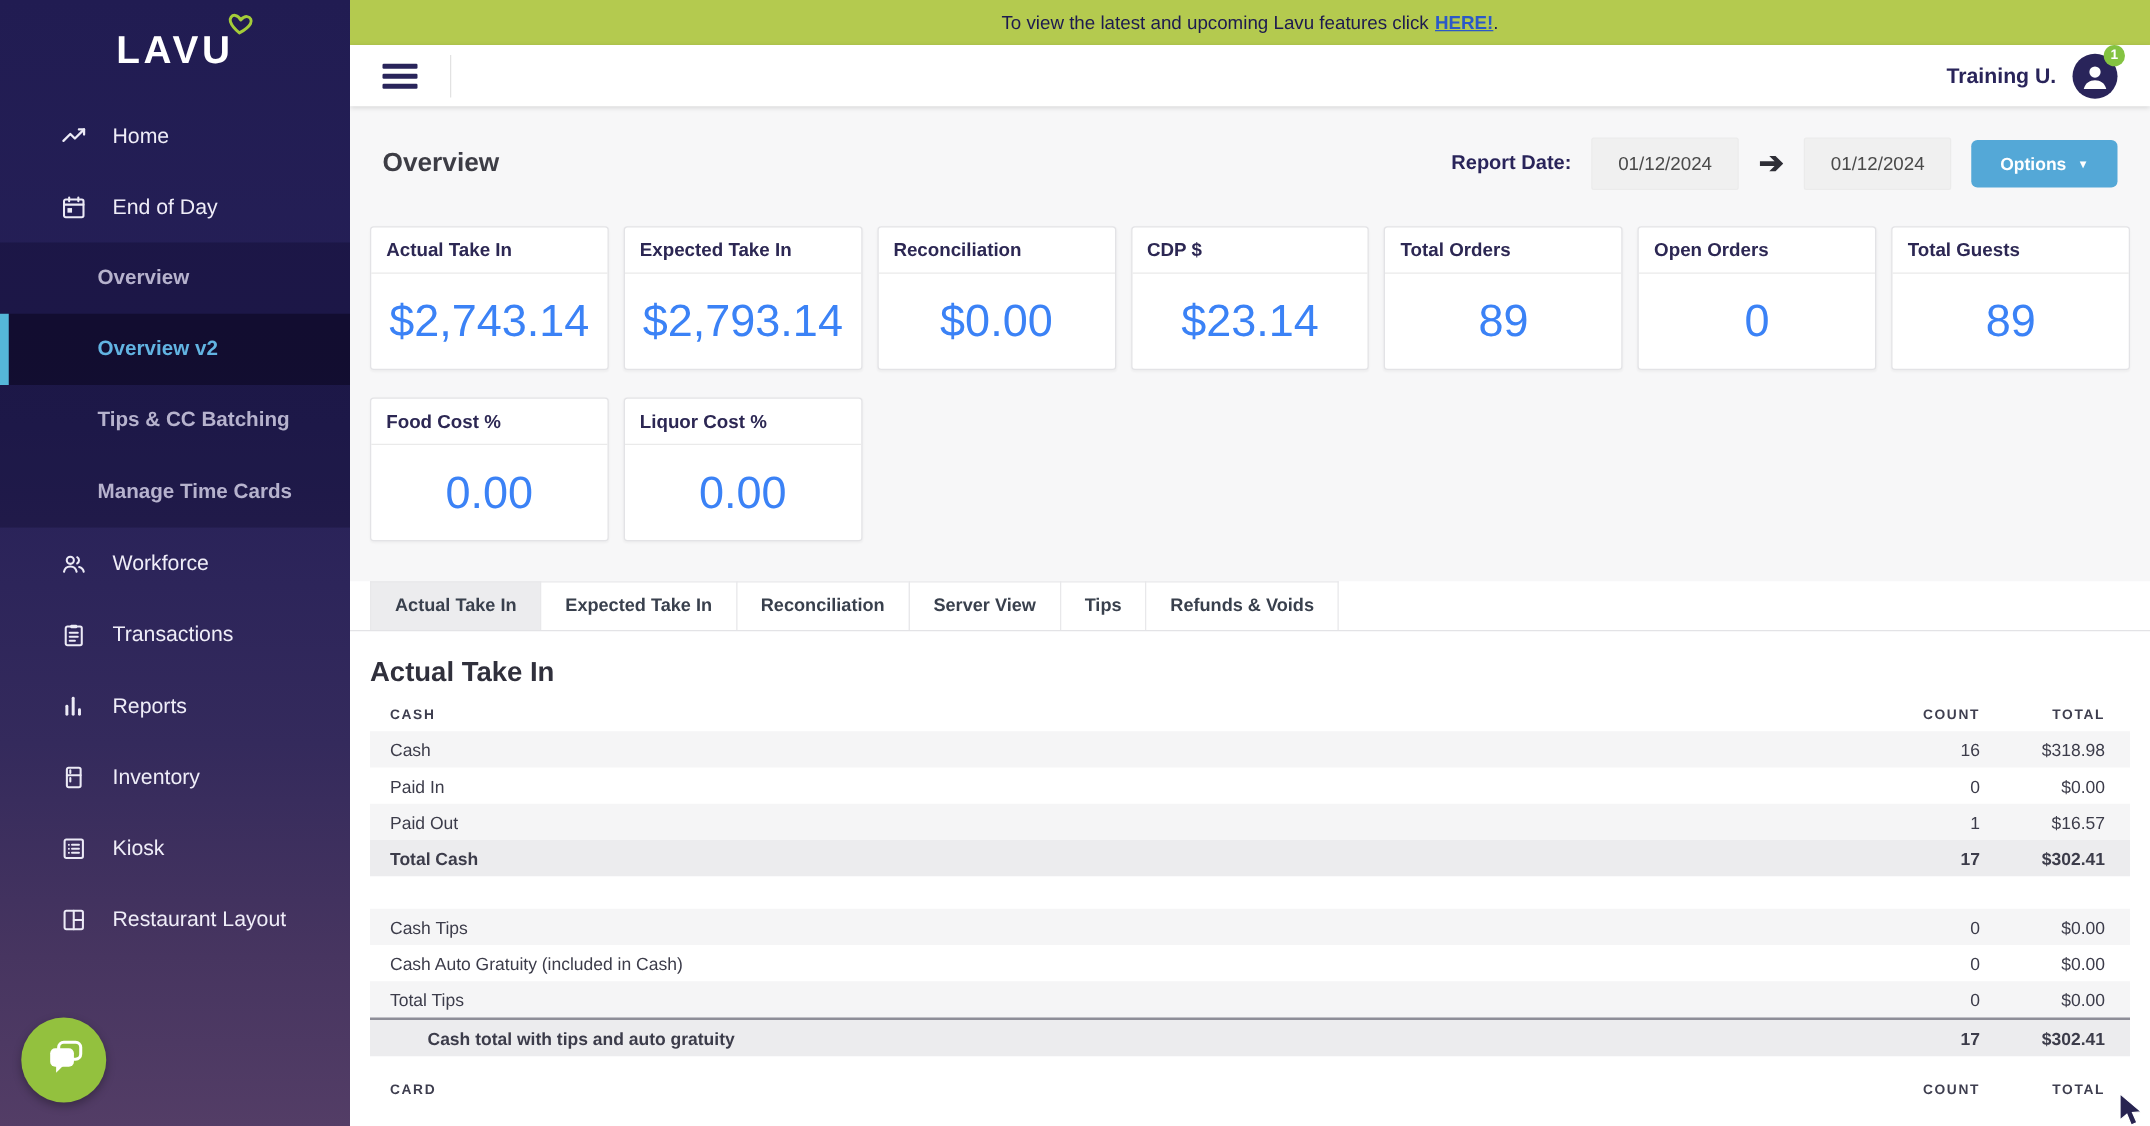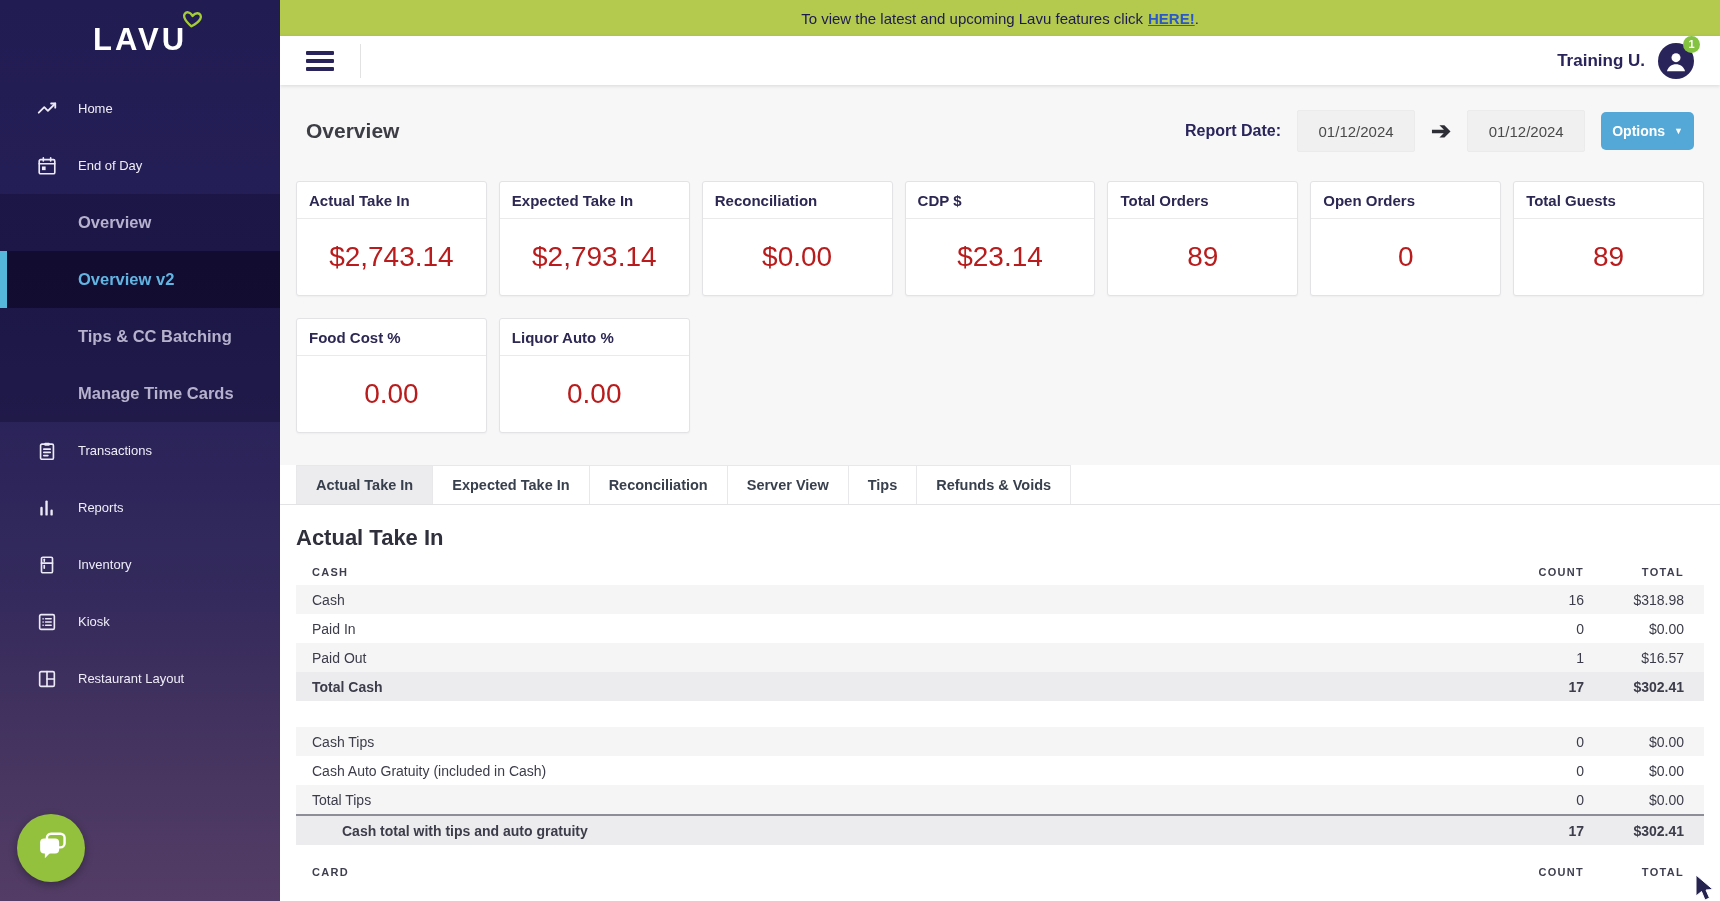--- a/index.html
+++ b/index.html
@@ -13,22 +13,22 @@
   
   .sidebar{
     flex:0 0 280px;width:280px;height:901px;position:relative;z-index:10;overflow:hidden;
     background:linear-gradient(180deg,#211c52 0%,#262058 38%,#342a5c 66%,#473560 85%,#533d66 100%);
   }
   .logo{height:80px;display:flex;align-items:center;justify-content:center;position:relative;}
   .logo-inner{position:relative;}
   .logo-text{font-size:31px;font-weight:800;letter-spacing:3px;color:#ffffff;}
   .logo-heart{position:absolute;right:-17px;top:-14px;transform:rotate(6deg);}
   .nav-item{
-    height:57px;display:flex;align-items:center;padding-left:36px;
-    font-size:13px;color:#efedf8;cursor:pointer;position:relative;
+    height:57px;display:flex;align-items:center;padding-left:48px;
+    font-size:17px;color:#efedf8;cursor:pointer;position:relative;
   }
   .nav-item .nicon{width:24px;height:24px;margin-right:18px;flex:0 0 24px;display:flex;align-items:center;}
   .sub-block{background:rgba(10,6,36,0.30);}
   .nav-item.sub{padding-left:78px;color:#b6b2cd;font-weight:700;font-size:16.5px;}
   .nav-item.active{background:rgba(7,4,26,0.50);color:#62b4e2;}
   .nav-item.active::before{content:"";position:absolute;left:0;top:0;bottom:0;width:7px;background:#55b7d9;}
   .chat-bubble{
     position:absolute;left:17px;top:814px;width:68px;height:68px;border-radius:50%;
     background:#93c13e;display:flex;align-items:center;justify-content:center;
     box-shadow:0 3px 8px rgba(0,0,0,0.3);z-index:30;cursor:pointer;
@@ -47,27 +47,27 @@
   .avatar{position:relative;width:36px;height:36px;cursor:pointer;}
   .avatar-circle{width:36px;height:36px;border-radius:50%;background:#29245a;display:flex;align-items:center;justify-content:center;overflow:hidden;}
   .badge{position:absolute;top:-7px;right:-6px;min-width:17px;height:17px;border-radius:50%;background:#84c341;color:#fff;font-size:11px;font-weight:700;display:flex;align-items:center;justify-content:center;}
 
   .titlebar{display:flex;align-items:center;padding:25px 26px 26px 26px;}
   .page-title{font-size:21px;font-weight:700;color:#3d3d45;margin:0;}
   .controls{margin-left:auto;display:flex;align-items:center;gap:16px;}
   .date-label{font-weight:700;color:#29245a;font-size:16px;}
   .date-input{width:112px;height:38px;background:#f0f0f0;border:1px solid #ebebeb;color:#4a4a4a;font-size:15px;text-align:center;border-radius:2px;font-family:"Liberation Sans",sans-serif;}
   .date-arrow{font-size:24px;color:#2e2e36;font-weight:700;line-height:1;}
-  .options-btn{background:#54a8d7;border:none;color:#fff;font-weight:700;font-size:14px;height:38px;padding:0 11px;border-radius:5px;display:flex;align-items:center;gap:9px;cursor:pointer;font-family:"Liberation Sans",sans-serif;}
+  .options-btn{background:#54a8d7;border:none;color:#fff;font-weight:700;font-size:14px;height:38px;padding:0 23px;border-radius:5px;display:flex;align-items:center;gap:9px;cursor:pointer;font-family:"Liberation Sans",sans-serif;}
   .options-btn .chev{font-size:9px;}
 
   .cards{display:grid;grid-template-columns:repeat(7,1fr);column-gap:12px;row-gap:22px;padding:3px 16px 0 16px;}
   .card{background:#fff;border:1px solid #e3e3e6;border-radius:3px;height:113px;display:flex;flex-direction:column;box-shadow:0 1px 2px rgba(0,0,0,0.04);}
   .card-label{padding:10px 12px 9px;font-size:15px;font-weight:600;color:#2c2753;border-bottom:1px solid #eaeaea;white-space:nowrap;}
-  .card-value{flex:1;display:flex;align-items:center;justify-content:center;font-size:28px;color:#b91c1c;}
+  .card-value{flex:1;display:flex;align-items:center;justify-content:center;font-size:36px;color:#3b82f6;}
 
   .panel{background:#fff;margin-top:32px;flex:1;}
   .tabs{display:flex;border-bottom:1px solid #e3e3e6;padding-left:16px;}
   .tab{padding:11px 19px;font-size:14.5px;font-weight:600;color:#39404d;background:#fff;border:1px solid #e8e8ea;border-bottom:none;margin-right:-1px;cursor:pointer;white-space:nowrap;}
   .tab.active{background:#ececee;}
 
   .section{padding:16px 16px 0 16px;}
   .section-title{font-size:22px;font-weight:700;color:#30303c;margin:4px 0 10px 0;}
   .t-head{display:flex;padding:5px 20px 7px 16px;font-size:11px;font-weight:700;letter-spacing:1.3px;color:#3e3e4f;}
   .t-row{display:flex;align-items:center;height:29px;padding:0 20px 0 16px;font-size:14px;color:#3c3c4a;}
@@ -131,20 +131,31 @@
           <span>Overview v2</span>
         </div>
         <div class="nav-item sub">
           <span>Tips &amp; CC Batching</span>
         </div>
         <div class="nav-item sub">
           <span>Manage Time Cards</span>
         </div>
       </div>
 
+      <div class="nav-item">
+        <span class="nicon">
+          <svg width="22" height="22" viewBox="0 0 24 24" fill="none" stroke="#eceaf6" stroke-width="1.8" stroke-linecap="round">
+            <circle cx="9" cy="9" r="3.1"></circle>
+              <path d="M3.5 19c.6-3 3-4.6 5.5-4.6s4.9 1.6 5.5 4.6"></path>
+            <path d="M15 6.3a3.1 3.1 0 0 1 0 5.4"></path>
+              <path d="M16.7 14.8c2.2.6 3.6 2.1 4 4.2"></path>
+          </svg>
+        </span>
+        <span>Workforce</span>
+      </div>
 
       <div class="nav-item">
         <span class="nicon">
           <svg width="22" height="22" viewBox="0 0 24 24" fill="none" stroke="#eceaf6" stroke-width="1.8" stroke-linecap="round">
             <rect x="5" y="4.5" width="14" height="16.5" rx="1.5"></rect>
             <rect x="9" y="3" width="6" height="3.2" rx="1" fill="#eceaf6" stroke="none"></rect>
             <line x1="8.5" y1="10" x2="15.5" y2="10"></line>
               <line x1="8.5" y1="13.5" x2="15.5" y2="13.5"></line>
               <line x1="8.5" y1="17" x2="13" y2="17"></line>
           </svg>
@@ -285,21 +296,21 @@
       </div>
       <div class="card">
         <div class="card-label">Total Guests</div>
         <div class="card-value">89</div>
       </div>
       <div class="card">
         <div class="card-label">Food Cost %</div>
         <div class="card-value">0.00</div>
       </div>
       <div class="card">
-        <div class="card-label">Liquor Auto %</div>
+        <div class="card-label">Liquor Cost %</div>
         <div class="card-value">0.00</div>
       </div>
     </div>
 
     <div class="panel">
       <div class="tabs">
         <div class="tab active">Actual Take In</div>
         <div class="tab">Expected Take In</div>
         <div class="tab">Reconciliation</div>
         <div class="tab">Server View</div>

